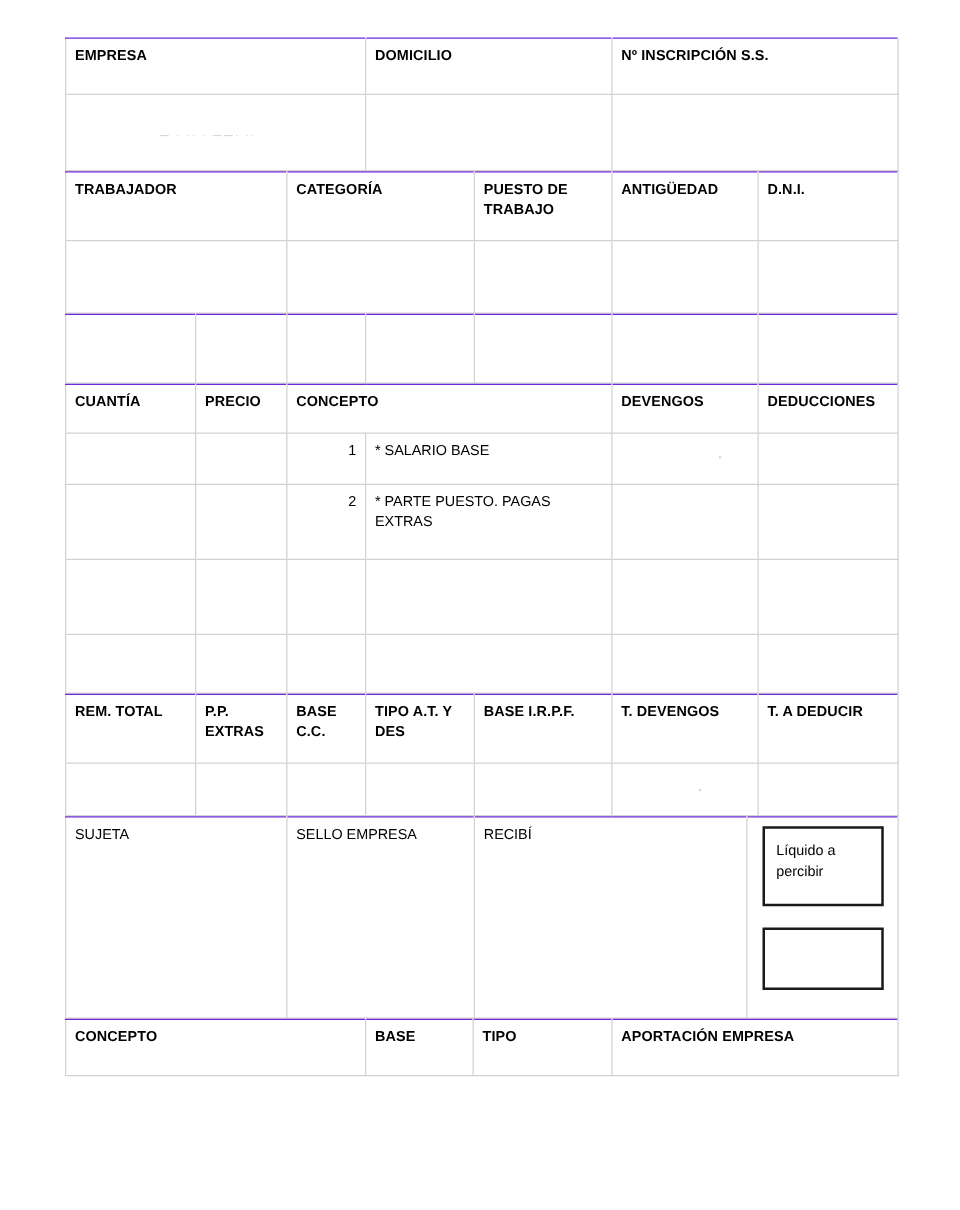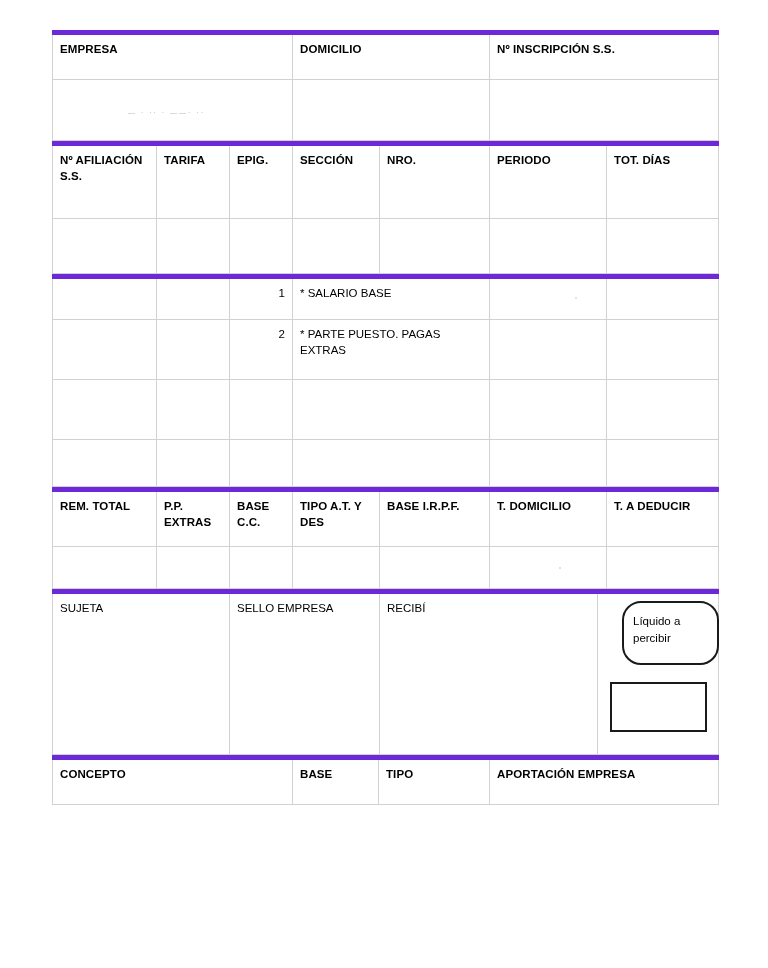--- a/index.html
+++ b/index.html
@@ -29,21 +29,21 @@
     position: absolute;
     left: 52px;
     top: 30px;
     width: 666px;
   }
 
   table.grid {
     border-collapse: collapse;
     table-layout: fixed;
     width: 666px;
-    border-top: 5px solid #6d28d9;
+    border-top: 1px solid #6d28d9;
     border-left: 1px solid #d2d2d2;
   }
   table.grid td {
     border-right: 1px solid #d2d2d2;
     border-bottom: 1px solid #d2d2d2;
     vertical-align: top;
     padding: 6px 7px 6px 7px;
     font-size: 11.5px;
     line-height: 1.42;
     word-wrap: break-word;
@@ -104,25 +104,24 @@
     padding: 0;
     position: relative;
   }
   .liqbox {
     position: absolute;
     border: 2px solid #1a1a1a;
     background: #ffffff;
     box-sizing: border-box;
   }
   .liqbox-top {
-    left: 24px;
+    left: 12px;
     top: 7px;
     width: 97px;
     height: 64px;
-    border-radius: 19px;
   }
   .liqbox-bot {
     left: 12px;
     top: 88px;
     width: 97px;
     height: 50px;
   }
   .liqbox-top span {
     display: block;
     padding: 10px 9px;
@@ -161,42 +160,58 @@
         <tr>
           <td class="blank" style="height:48px">
             <span class="artifact">—  ·   ··  · ——·  ··</span>
           </td>
           <td class="blank"></td>
           <td class="blank"></td>
         </tr>
       </tbody>
     </table>
 
+    <table class="grid">
+      <colgroup>
+        <col style="width:177px">
+        <col style="width:150px">
+        <col style="width:110px">
+        <col style="width:117px">
+        <col style="width:112px">
+      </colgroup>
+      <tbody>
+        <tr>
+          <td class="lbl h-tall">TRABAJADOR</td>
+          <td class="lbl h-tall">CATEGORÍA</td>
+          <td class="lbl h-tall">PUESTO DE TRABAJO</td>
+          <td class="lbl h-tall">ANTIGÜEDAD</td>
+          <td class="lbl h-tall">D.N.I.</td>
+        </tr>
+        <tr>
+          <td class="blank" style="height:45px"></td>
+          <td class="blank"></td>
+          <td class="blank"></td>
+          <td class="blank"></td>
+          <td class="blank"></td>
+        </tr>
+      </tbody>
+    </table>
 
     <table class="grid">
       <colgroup>
         <col style="width:104px">
         <col style="width:73px">
         <col style="width:63px">
         <col style="width:87px">
         <col style="width:110px">
         <col style="width:117px">
         <col style="width:112px">
       </colgroup>
       <tbody>
         <tr>
-          <td class="lbl" style="height:60px">Nº AFILIACIÓN S.S.</td>
-          <td class="lbl">TARIFA</td>
-          <td class="lbl">EPIG.</td>
-          <td class="lbl">SECCIÓN</td>
-          <td class="lbl">NRO.</td>
-          <td class="lbl">PERIODO</td>
-          <td class="lbl">TOT. DÍAS</td>
-        </tr>
-        <tr>
           <td class="blank" style="height:42px"></td>
           <td class="blank"></td>
           <td class="blank"></td>
           <td class="blank"></td>
           <td class="blank"></td>
           <td class="blank"></td>
           <td class="blank"></td>
         </tr>
       </tbody>
     </table>
@@ -204,20 +219,27 @@
     <table class="grid">
       <colgroup>
         <col style="width:104px">
         <col style="width:73px">
         <col style="width:63px">
         <col style="width:197px">
         <col style="width:117px">
         <col style="width:112px">
       </colgroup>
       <tbody>
+        <tr>
+          <td class="lbl h-small">CUANTÍA</td>
+          <td class="lbl h-small">PRECIO</td>
+          <td class="lbl h-small" colspan="2">CONCEPTO</td>
+          <td class="lbl h-small">DEVENGOS</td>
+          <td class="lbl h-small">DEDUCCIONES</td>
+        </tr>
 
         <tr>
           <td class="blank" style="height:28px"></td>
           <td class="blank"></td>
           <td class="num">1</td>
           <td class="plain">* SALARIO BASE</td>
           <td class="blank">
               <span class="speck speck-a"></span>
             </td>
           <td class="blank"></td>
@@ -262,21 +284,21 @@
         <col style="width:117px">
         <col style="width:112px">
       </colgroup>
       <tbody>
         <tr>
           <td class="lbl h-tall">REM. TOTAL</td>
           <td class="lbl h-tall">P.P. EXTRAS</td>
           <td class="lbl h-tall">BASE C.C.</td>
           <td class="lbl h-tall">TIPO A.T. Y DES</td>
           <td class="lbl h-tall">BASE I.R.P.F.</td>
-          <td class="lbl h-tall">T. DOMICILIO</td>
+          <td class="lbl h-tall">T. DEVENGOS</td>
           <td class="lbl h-tall">T. A DEDUCIR</td>
         </tr>
         <tr>
           <td class="blank" style="height:29px"></td>
           <td class="blank"></td>
           <td class="blank"></td>
           <td class="blank"></td>
           <td class="blank"></td>
           <td class="blank">
               <span class="speck speck-b"></span>

